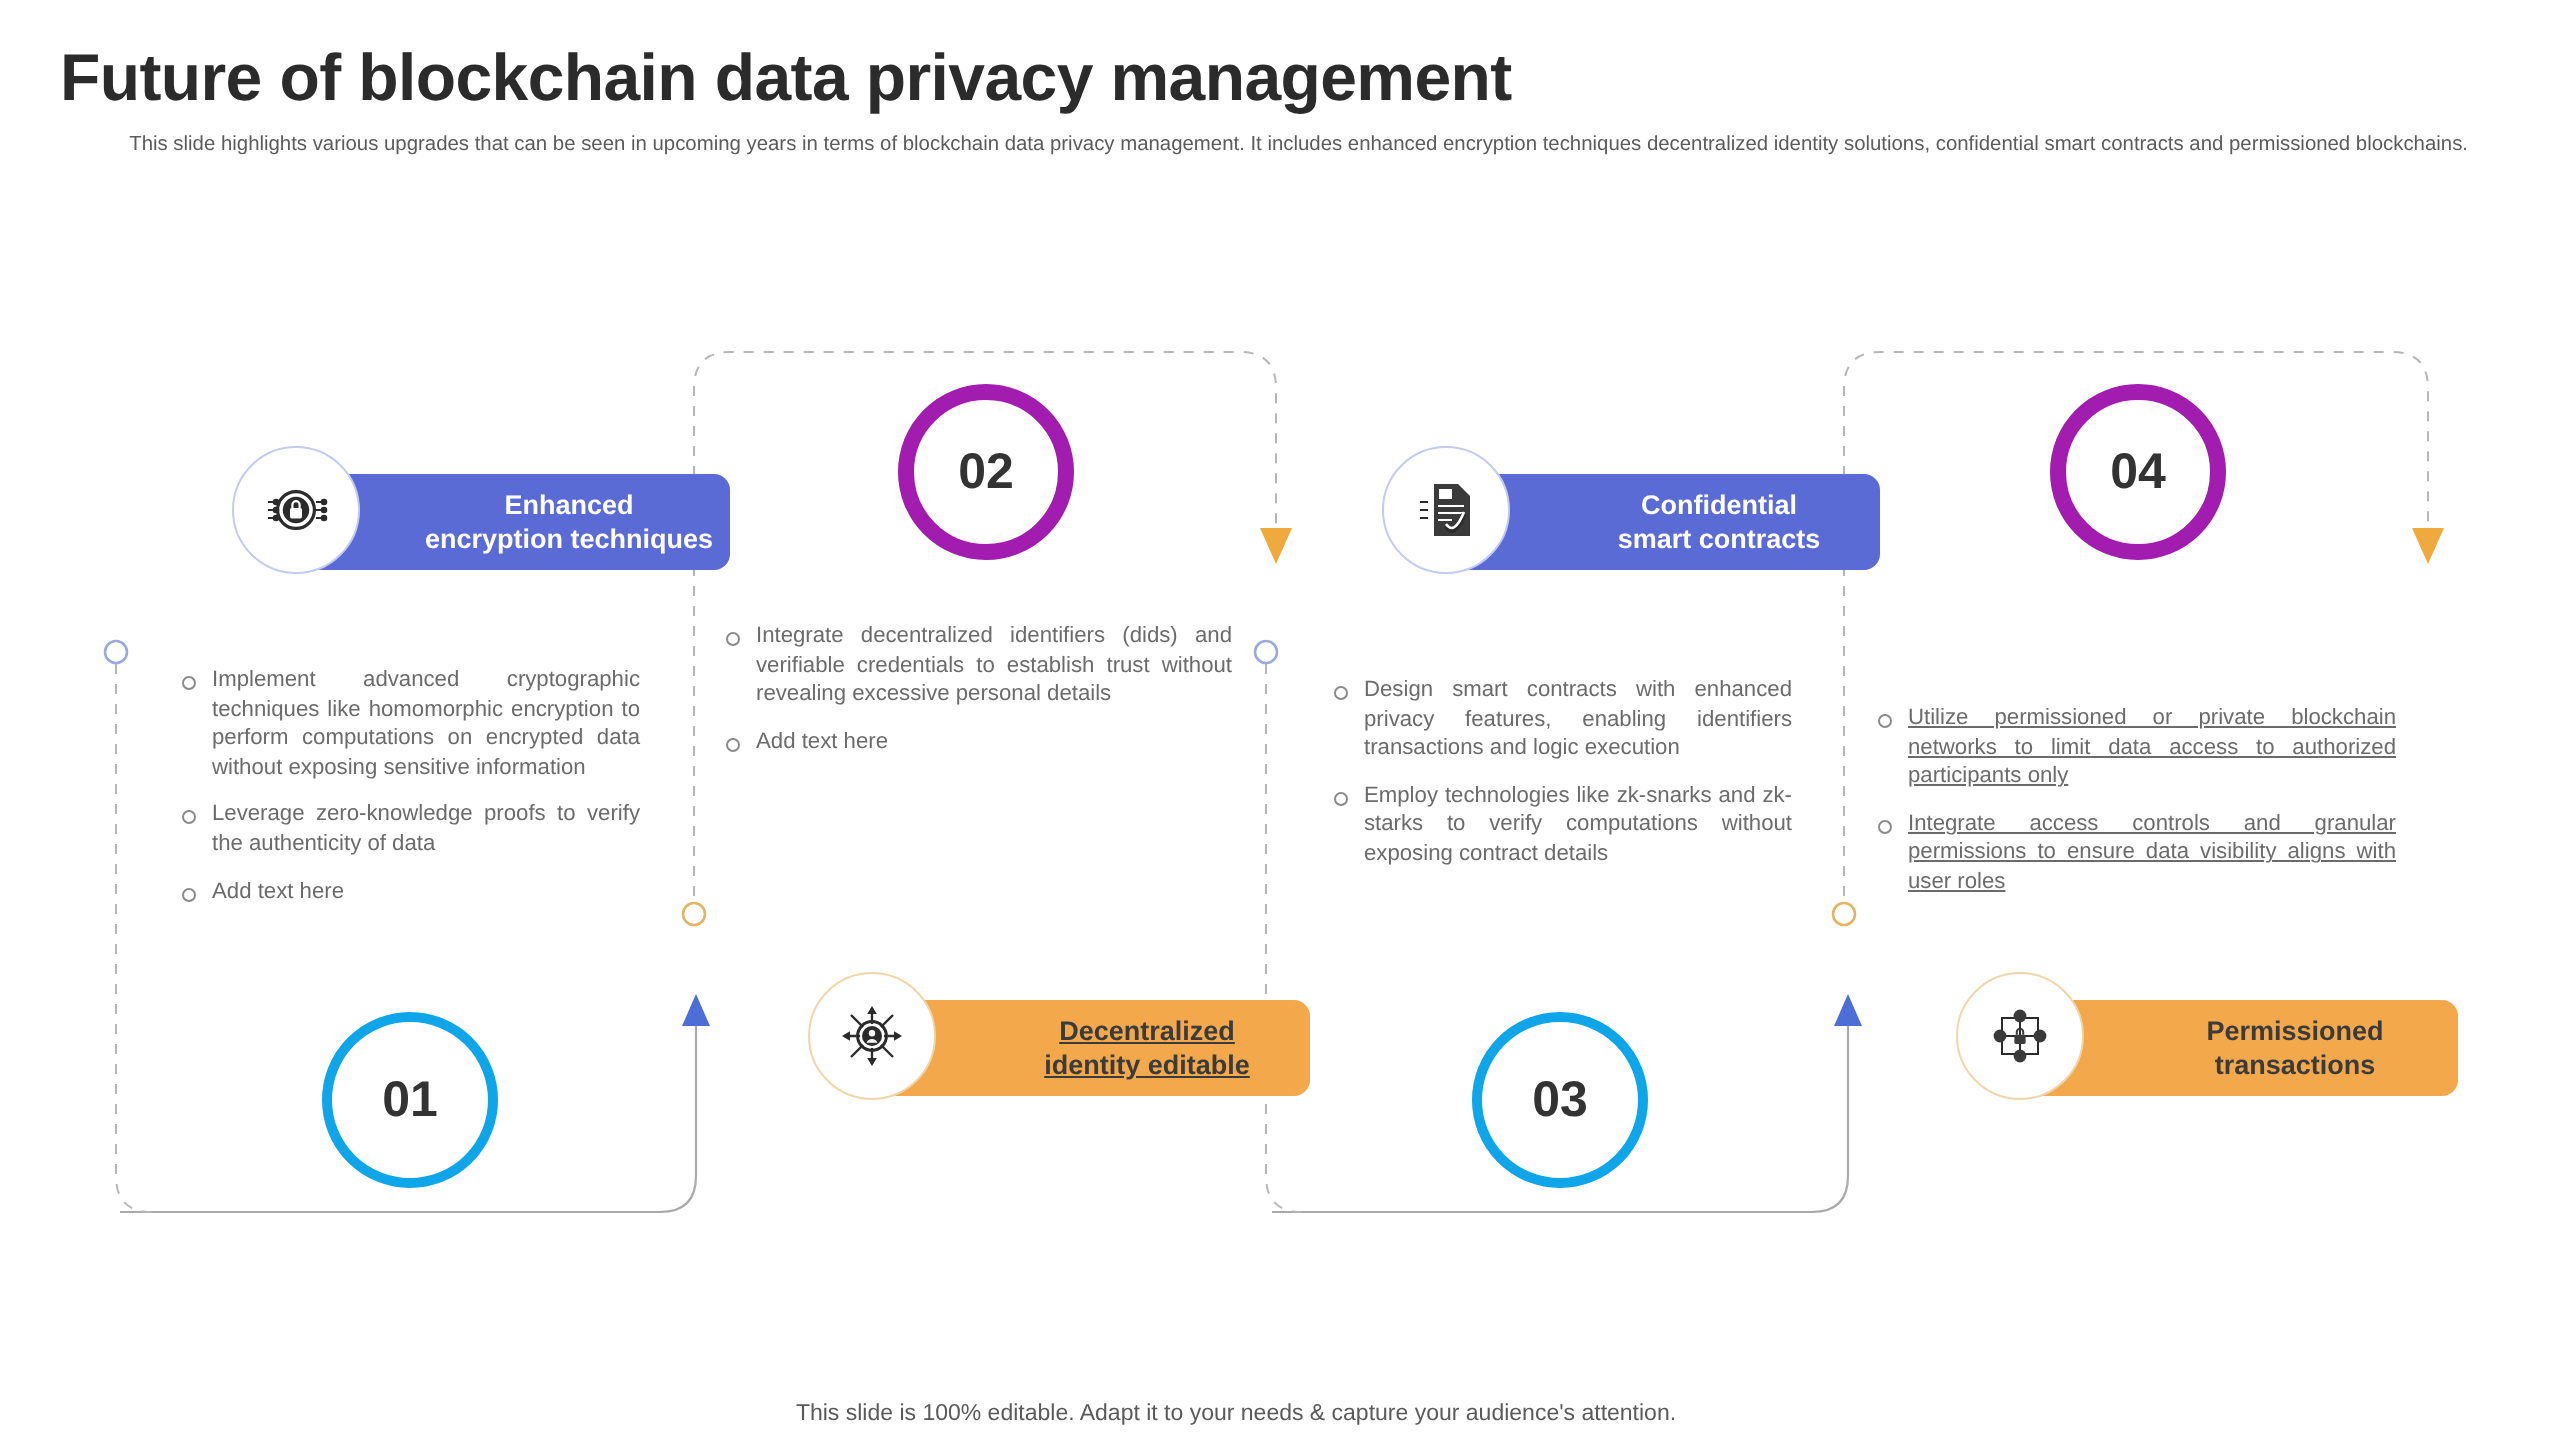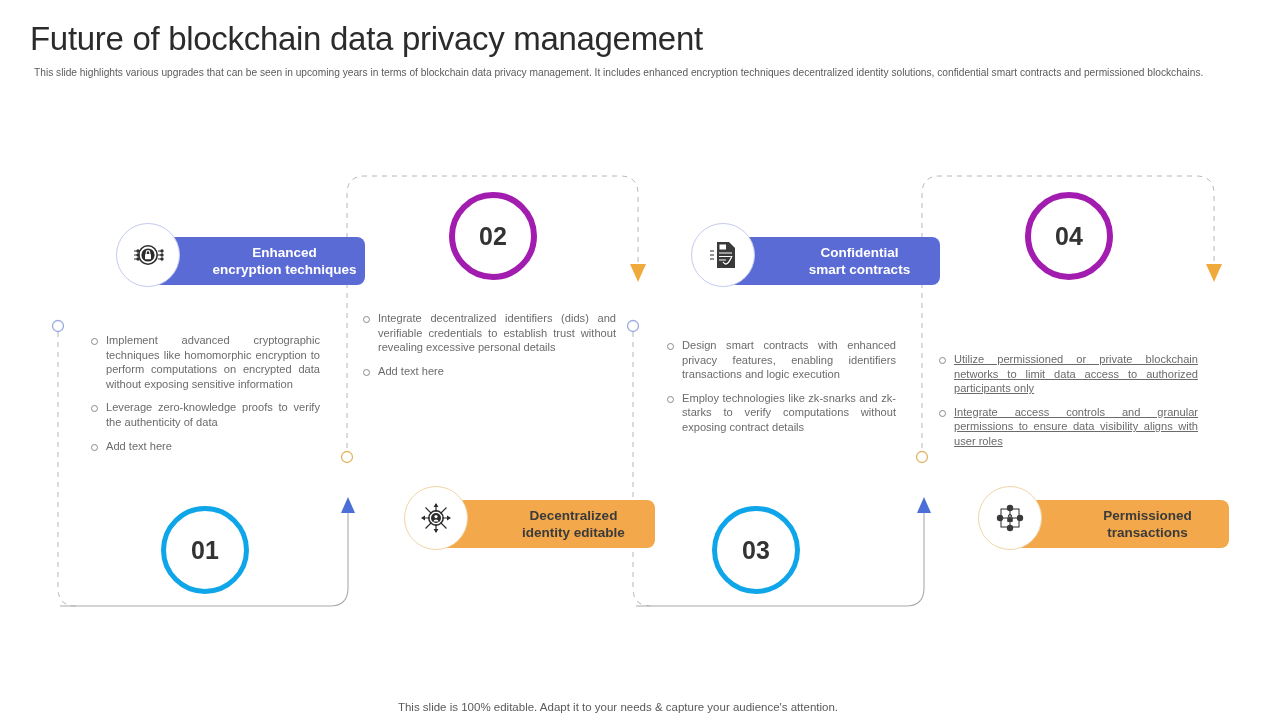--- a/index.html
+++ b/index.html
@@ -7,26 +7,26 @@
     width: 1280px; height: 720px;
     background: #ffffff;
     font-family: "Liberation Sans", sans-serif;
     overflow: hidden;
   }
   .slide { position: relative; width: 1280px; height: 720px; background: #fff; }
 
   
   .title {
     position: absolute; left: 30px; top: 20px;
-    font-size: 33px; font-weight: normal; color: #2b2b2b;
+    font-size: 33px; font-weight: bold; color: #2b2b2b;
     letter-spacing: -0.3px; white-space: nowrap;
   }
   .subtitle {
-    position: absolute; left: 34px; top: 66px; width: 1218px;
-    font-size: 10.2px; line-height: 14px; color: #5b5b5b;
+    position: absolute; left: 16px; top: 66px; width: 1218px;
+    font-size: 10.2px; line-height: 14px; color: #5b5b5b; text-align: right;
   }
 
   
   .wires { position: absolute; left: 0; top: 0; width: 1280px; height: 720px; }
 
   
   .pill {
     position: absolute; display: flex; align-items: center;
     height: 48px; border-radius: 8px; padding-left: 58px; padding-right: 0;
     color: #ffffff; font-size: 13.5px; font-weight: bold; line-height: 17px;
@@ -44,21 +44,21 @@
   .pill.blue   .pill-icon { border: 1px solid #c4cbef; }
   .pill.orange .pill-icon { border: 1px solid #f0d5a8; }
 
   
   .ring {
     position: absolute; width: 88px; height: 88px; border-radius: 50%;
     display: flex; align-items: center; justify-content: center;
     font-size: 25px; font-weight: bold; color: #333333;
     background: #ffffff;
   }
-  .ring.orange { border: 6px solid #a21caf; }
+  .ring.orange { border: 8px solid #a21caf; }
   .ring.blue   { border: 5px solid #0ea5e9; }
 
   
   .bullets { position: absolute; font-size: 11.1px; color: #6b6b6b; line-height: 14.6px; }
   .bullets li {
     list-style: none; position: relative; padding-left: 18px; margin-bottom: 9px;
     text-align: justify;
   }
   .bullets li::before {
     content: ""; position: absolute; left: 3px; top: 5px;
@@ -139,21 +139,21 @@
 
   <div class="ring orange" style="left:449px; top:192px;">
     <span>02</span>
   </div>
 
   <ul class="bullets" style="left:360px; top:311px; width:256px;">
     <li>Integrate decentralized identifiers (dids) and verifiable credentials to establish trust without revealing excessive personal details</li>
     <li>Add text here</li>
   </ul>
 
-  <div class="pill orange" style="left:434px; top:500px; width:221px;">
+  <div class="pill orange" style="left:434px; top:500px; width:221px;text-decoration:underline;">
     <span class="pill-icon">
       <svg width="36" height="36" viewBox="0 0 36 36">
         <g stroke="#2b2b2b" stroke-width="1.2" fill="none">
           <path d="M18 12 V4 M18 24 V32 M12 18 H4 M24 18 H32"></path>
           <path d="M13.5 13.5 L7.5 7.5 M22.5 13.5 L28.5 7.5 M13.5 22.5 L7.5 28.5 M22.5 22.5 L28.5 28.5"></path>
         </g>
         <g fill="#2b2b2b">
           <polygon points="18,3 15.6,7 20.4,7"></polygon>
           <polygon points="18,33 15.6,29 20.4,29"></polygon>
           <polygon points="3,18 7,15.6 7,20.4"></polygon>
@@ -190,21 +190,21 @@
       <span>Confidential</span><br>
       <span>smart contracts</span>
     </span>
   </div>
 
   <ul class="bullets" style="left:664px; top:338px; width:232px;">
     <li>Design smart contracts with enhanced privacy features, enabling identifiers transactions and logic execution</li>
     <li>Employ technologies like zk-snarks and zk-starks to verify computations without exposing contract details</li>
   </ul>
 
-  <div class="ring blue" style="left:712px; top:506px;">
+  <div class="ring blue" style="left:736px; top:506px;">
     <span>03</span>
   </div>
 
   <div class="ring orange" style="left:1025px; top:192px;">
     <span>04</span>
   </div>
 
   <ul class="bullets" style="left:936px; top:352px; width:262px;text-decoration:underline;">
     <li>Utilize permissioned or private blockchain networks to limit data access to authorized participants only</li>
     <li>Integrate access controls and granular permissions to ensure data visibility aligns with user roles</li>

